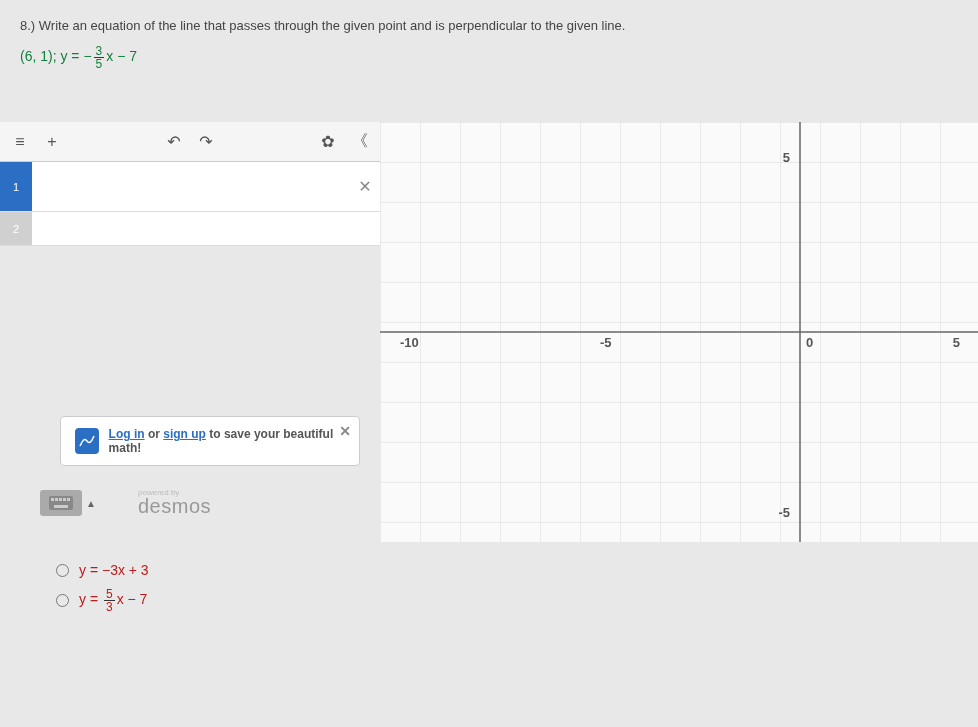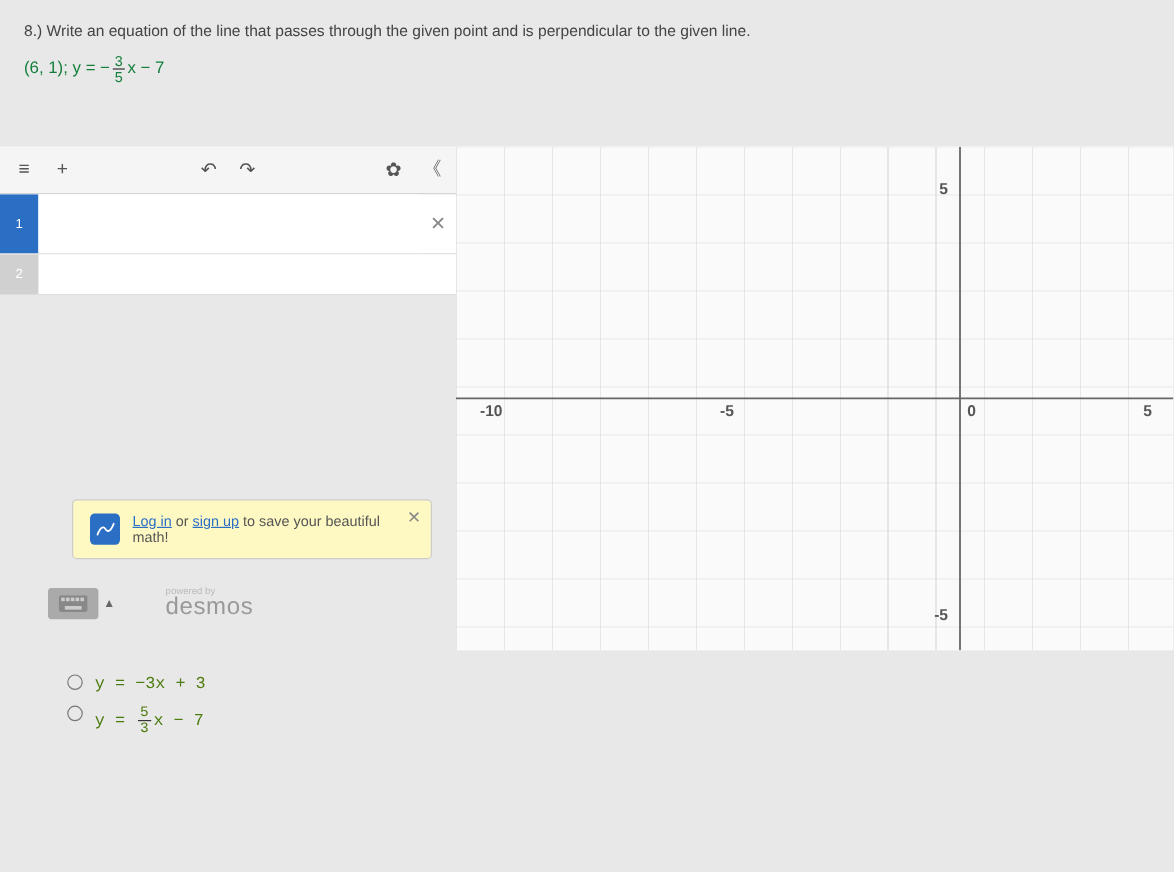--- a/index.html
+++ b/index.html
@@ -94,30 +94,31 @@
       width: 30px;
       display: flex;
       align-items: center;
       justify-content: center;
       color: #888;
       font-size: 16px;
       cursor: pointer;
     }
     .login-box {
       margin: 170px 20px 10px 60px;
-      background: #fef9c3;
+      background: #ffffff;
       border: 1px solid #ccc;
       border-radius: 4px;
       padding: 10px 14px;
       display: flex;
       align-items: center;
       gap: 10px;
       font-size: 12px;
       color: #555;
       position: relative;
+      font-weight: bold;
     }
     .login-icon {
       width: 26px; height: 26px;
       background: #2b6fc4;
       border-radius: 4px;
       display: flex;
       align-items: center;
       justify-content: center;
     }
     .login-icon svg { width: 18px; height: 18px; }
@@ -170,26 +171,26 @@
       background: #fafafa;
       height: 420px;
       overflow: hidden;
     }
     .graph-panel svg { width: 100%; height: 100%; }
     .answers {
       padding: 10px 20px 20px 56px;
     }
     .answer-row {
       display: flex;
-      align-items: flex-start;
+      align-items: center;
       gap: 10px;
       margin: 10px 0;
       font-size: 14px;
-      color: #4d7c0f;
-      font-family: Liberation Mono, monospace;
+      color: #b91c1c;
+      font-family: Liberation Sans, sans-serif;
     }
     .radio {
       width: 13px; height: 13px;
       border: 1.5px solid #777;
       border-radius: 50%;
       flex-shrink: 0;
     }
   </style>
 </head>
 <body>

